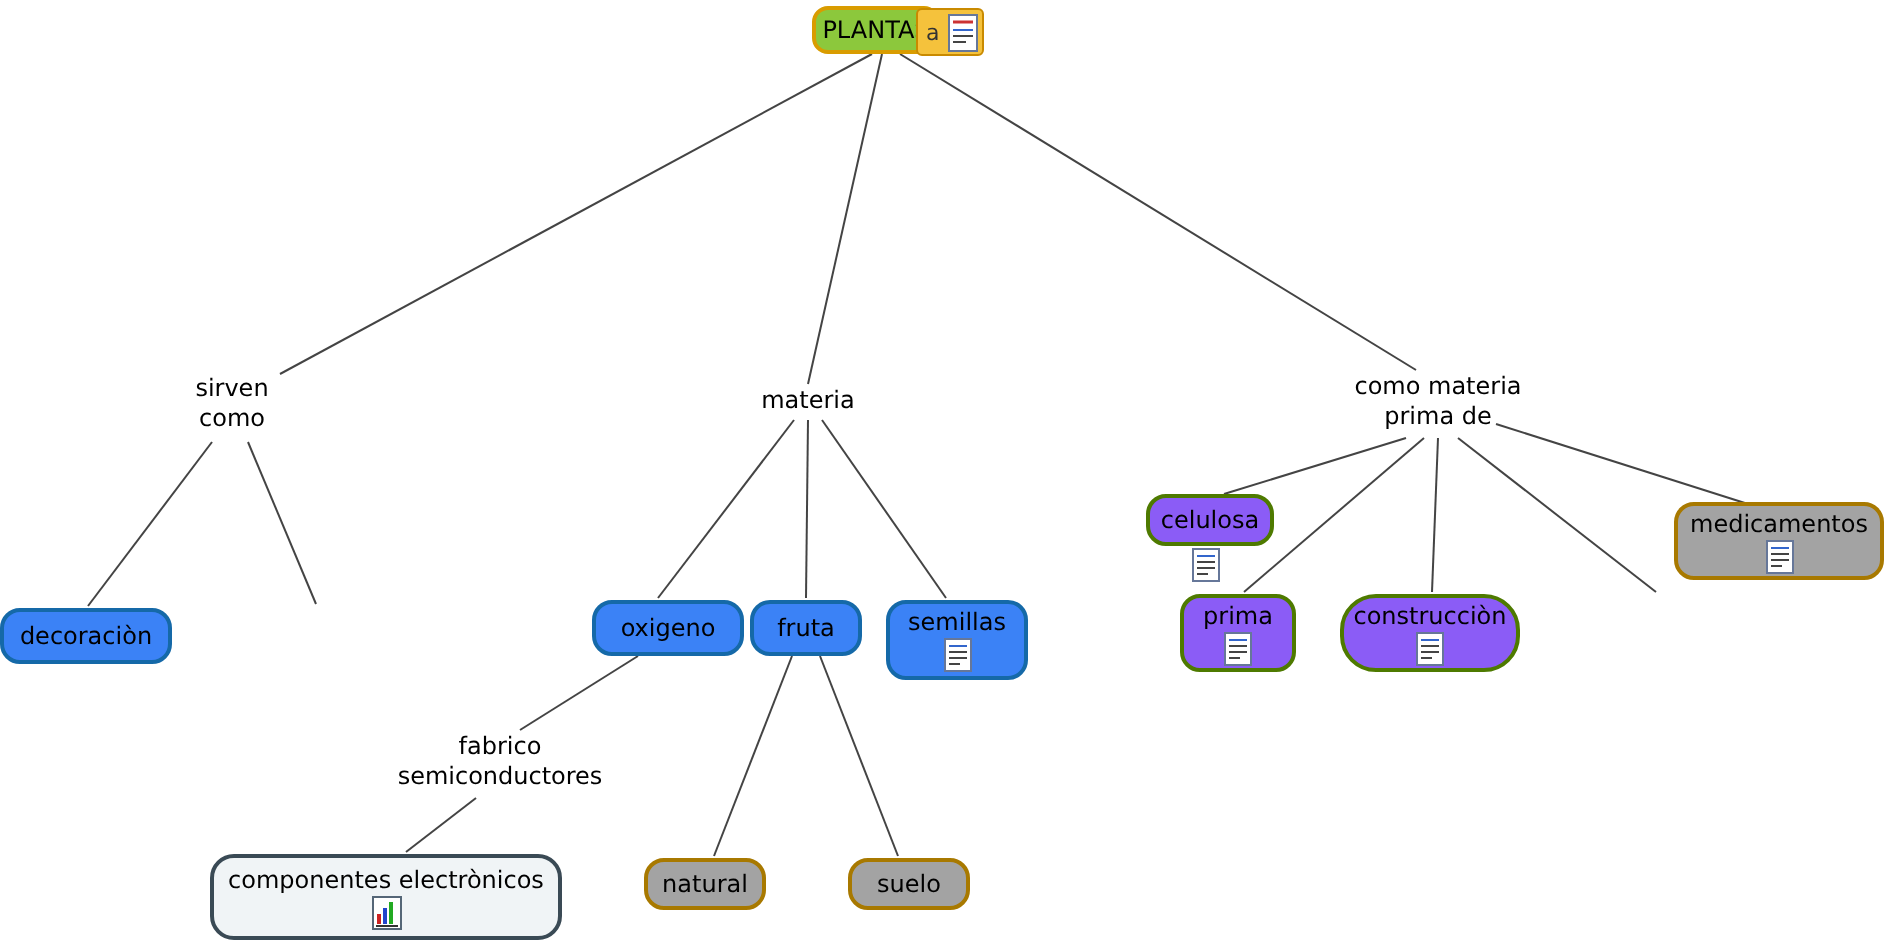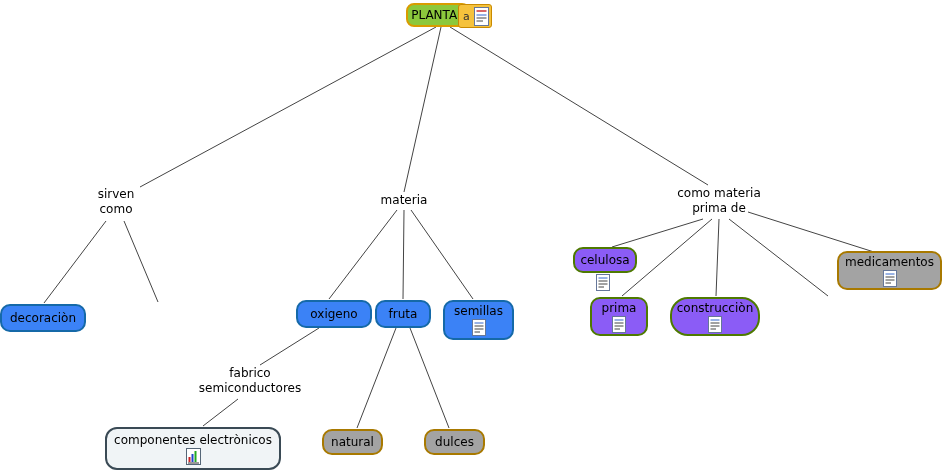--- a/index.html
+++ b/index.html
@@ -157,21 +157,21 @@
         <line x1="2.5" y1="13" x2="8" y2="13" stroke="#444444"></line>
       </svg>
     </span>
   </div>
 
   <div class="node orange" style="left:322px; top:429px; width:61px; height:26px;">
     <span class="node-label">natural</span>
   </div>
 
   <div class="node orange" style="left:424px; top:429px; width:61px; height:26px;">
-    <span class="node-label">dulces</span>
+    <span class="node-label">suelo</span>
   </div>
 
   <div class="node plain" style="left:105px; top:427px; width:176px; height:43px;">
     <span class="node-label">componentes electrònicos</span>
     <span class="doc-icon">
       <svg width="15" height="17" viewBox="0 0 15 17">
         <rect x="0.5" y="0.5" width="14" height="16" fill="#ffffff" stroke="#556677"></rect>
         <rect x="2.5" y="9" width="2" height="5" fill="#cc2222"></rect>
         <rect x="5.5" y="6" width="2" height="8" fill="#2244cc"></rect>
         <rect x="8.5" y="3" width="2" height="11" fill="#22aa22"></rect>

